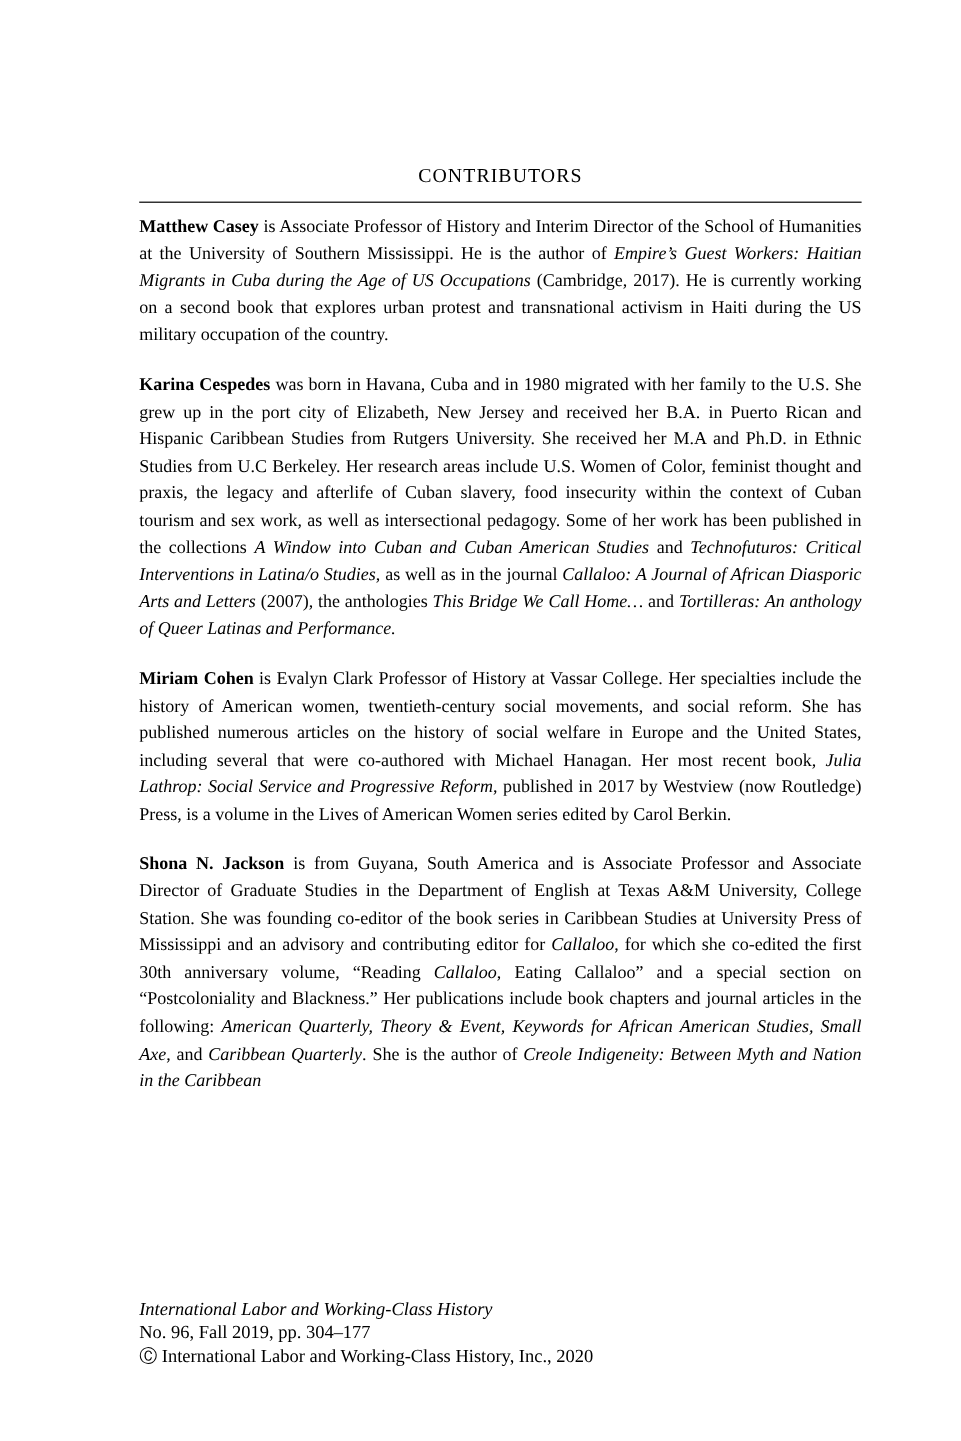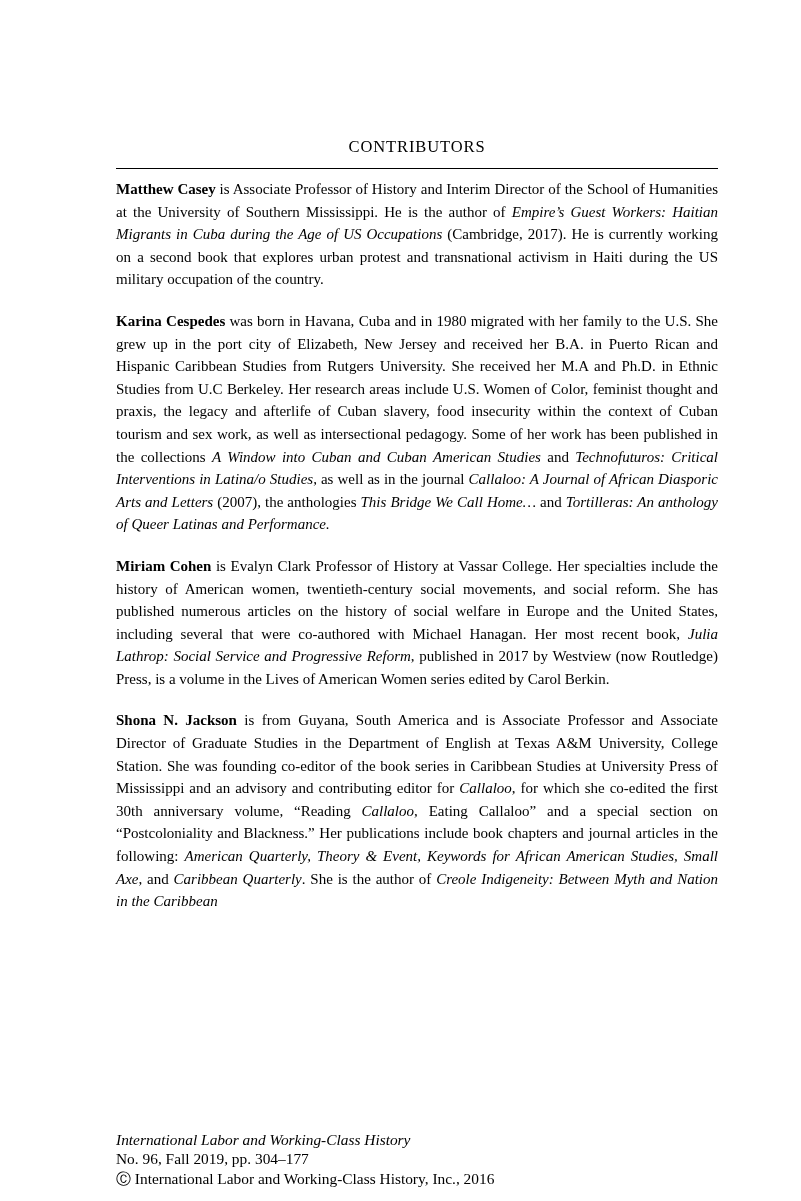--- a/index.html
+++ b/index.html
@@ -72,21 +72,21 @@
   
   .footer {
     position: absolute;
     left: 116px;
     top: 1082px;
     width: 602px;
     font-size: 15.4px;
     line-height: 19.4px;
   }
   .footer div { white-space: nowrap; }
-  .f-journal { font-style: italic; margin-top: 48px; }
+  .f-journal { font-style: italic; }
   .copy-mark {
     font-family: "Liberation Serif", "DejaVu Serif", serif;
     font-size: 15px;
   }
 </style>
 </head>
 <body>
 
 <div id="page">
 
@@ -97,16 +97,16 @@
   <div class="body-col">
     <p class="bio"><span class="nm">Matthew Casey</span><span> is Associate Professor of History and Interim Director of the School of Humanities at the University of Southern Mississippi. He is the author of </span><span class="it">Empire’s Guest Workers: Haitian Migrants in Cuba during the Age of US Occupations</span><span> (Cambridge, 2017). He is currently working on a second book that explores urban protest and transnational activism in Haiti during the US military occupation of the country.</span></p>
     <p class="bio"><span class="nm">Karina Cespedes</span><span> was born in Havana, Cuba and in 1980 migrated with her family to the U.S. She grew up in the port city of Elizabeth, New Jersey and received her B.A. in Puerto Rican and Hispanic Caribbean Studies from Rutgers University. She received her M.A and Ph.D. in Ethnic Studies from U.C Berkeley. Her research areas include U.S. Women of Color, feminist thought and praxis, the legacy and afterlife of Cuban slavery, food insecurity within the context of Cuban tourism and sex work, as well as intersectional pedagogy. Some of her work has been published in the collections </span><span class="it">A Window into Cuban and Cuban American Studies</span><span> and </span><span class="it">Technofuturos: Critical Interventions in Latina/o Studies</span><span>, as well as in the journal </span><span class="it">Callaloo: A Journal of African Diasporic Arts and Letters</span><span> (2007), the anthologies </span><span class="it">This Bridge We Call Home…</span><span> and </span><span class="it">Tortilleras: An anthology of Queer Latinas and Performance.</span></p>
     <p class="bio"><span class="nm">Miriam Cohen</span><span> is Evalyn Clark Professor of History at Vassar College. Her specialties include the history of American women, twentieth-century social movements, and social reform. She has published numerous articles on the history of social welfare in Europe and the United States, including several that were co-authored with Michael Hanagan. Her most recent book, </span><span class="it">Julia Lathrop: Social Service and Progressive Reform</span><span>, published in 2017 by Westview (now Routledge) Press, is a volume in the Lives of American Women series edited by Carol Berkin.</span></p>
     <p class="bio"><span class="nm">Shona N. Jackson</span><span> is from Guyana, South America and is Associate Professor and Associate Director of Graduate Studies in the Department of English at Texas A&amp;M University, College Station. She was founding co-editor of the book series in Caribbean Studies at University Press of Mississippi and an advisory and contributing editor for </span><span class="it">Callaloo</span><span>, for which she co-edited the first 30th anniversary volume, “Reading </span><span class="it">Callaloo</span><span>, Eating Callaloo” and a special section on “Postcoloniality and Blackness.” Her publications include book chapters and journal articles in the following: </span><span class="it">American Quarterly, Theory &amp; Event, Keywords for African American Studies, Small Axe</span><span>, and </span><span class="it">Caribbean Quarterly</span><span>. She is the author of </span><span class="it">Creole Indigeneity: Between Myth and Nation in the Caribbean</span></p>
   </div>
 
   <div class="footer">
     <div class="f-journal">International Labor and Working-Class History</div>
     <div>No. 96, Fall 2019, pp. 304–177</div>
-    <div><span class="copy-mark">Ⓒ</span> <span>International Labor and Working-Class History, Inc., 2016</span></div>
+    <div><span class="copy-mark">Ⓒ</span> <span>International Labor and Working-Class History, Inc., 2020</span></div>
   </div>
 
 </div>
 
 </body></html>

